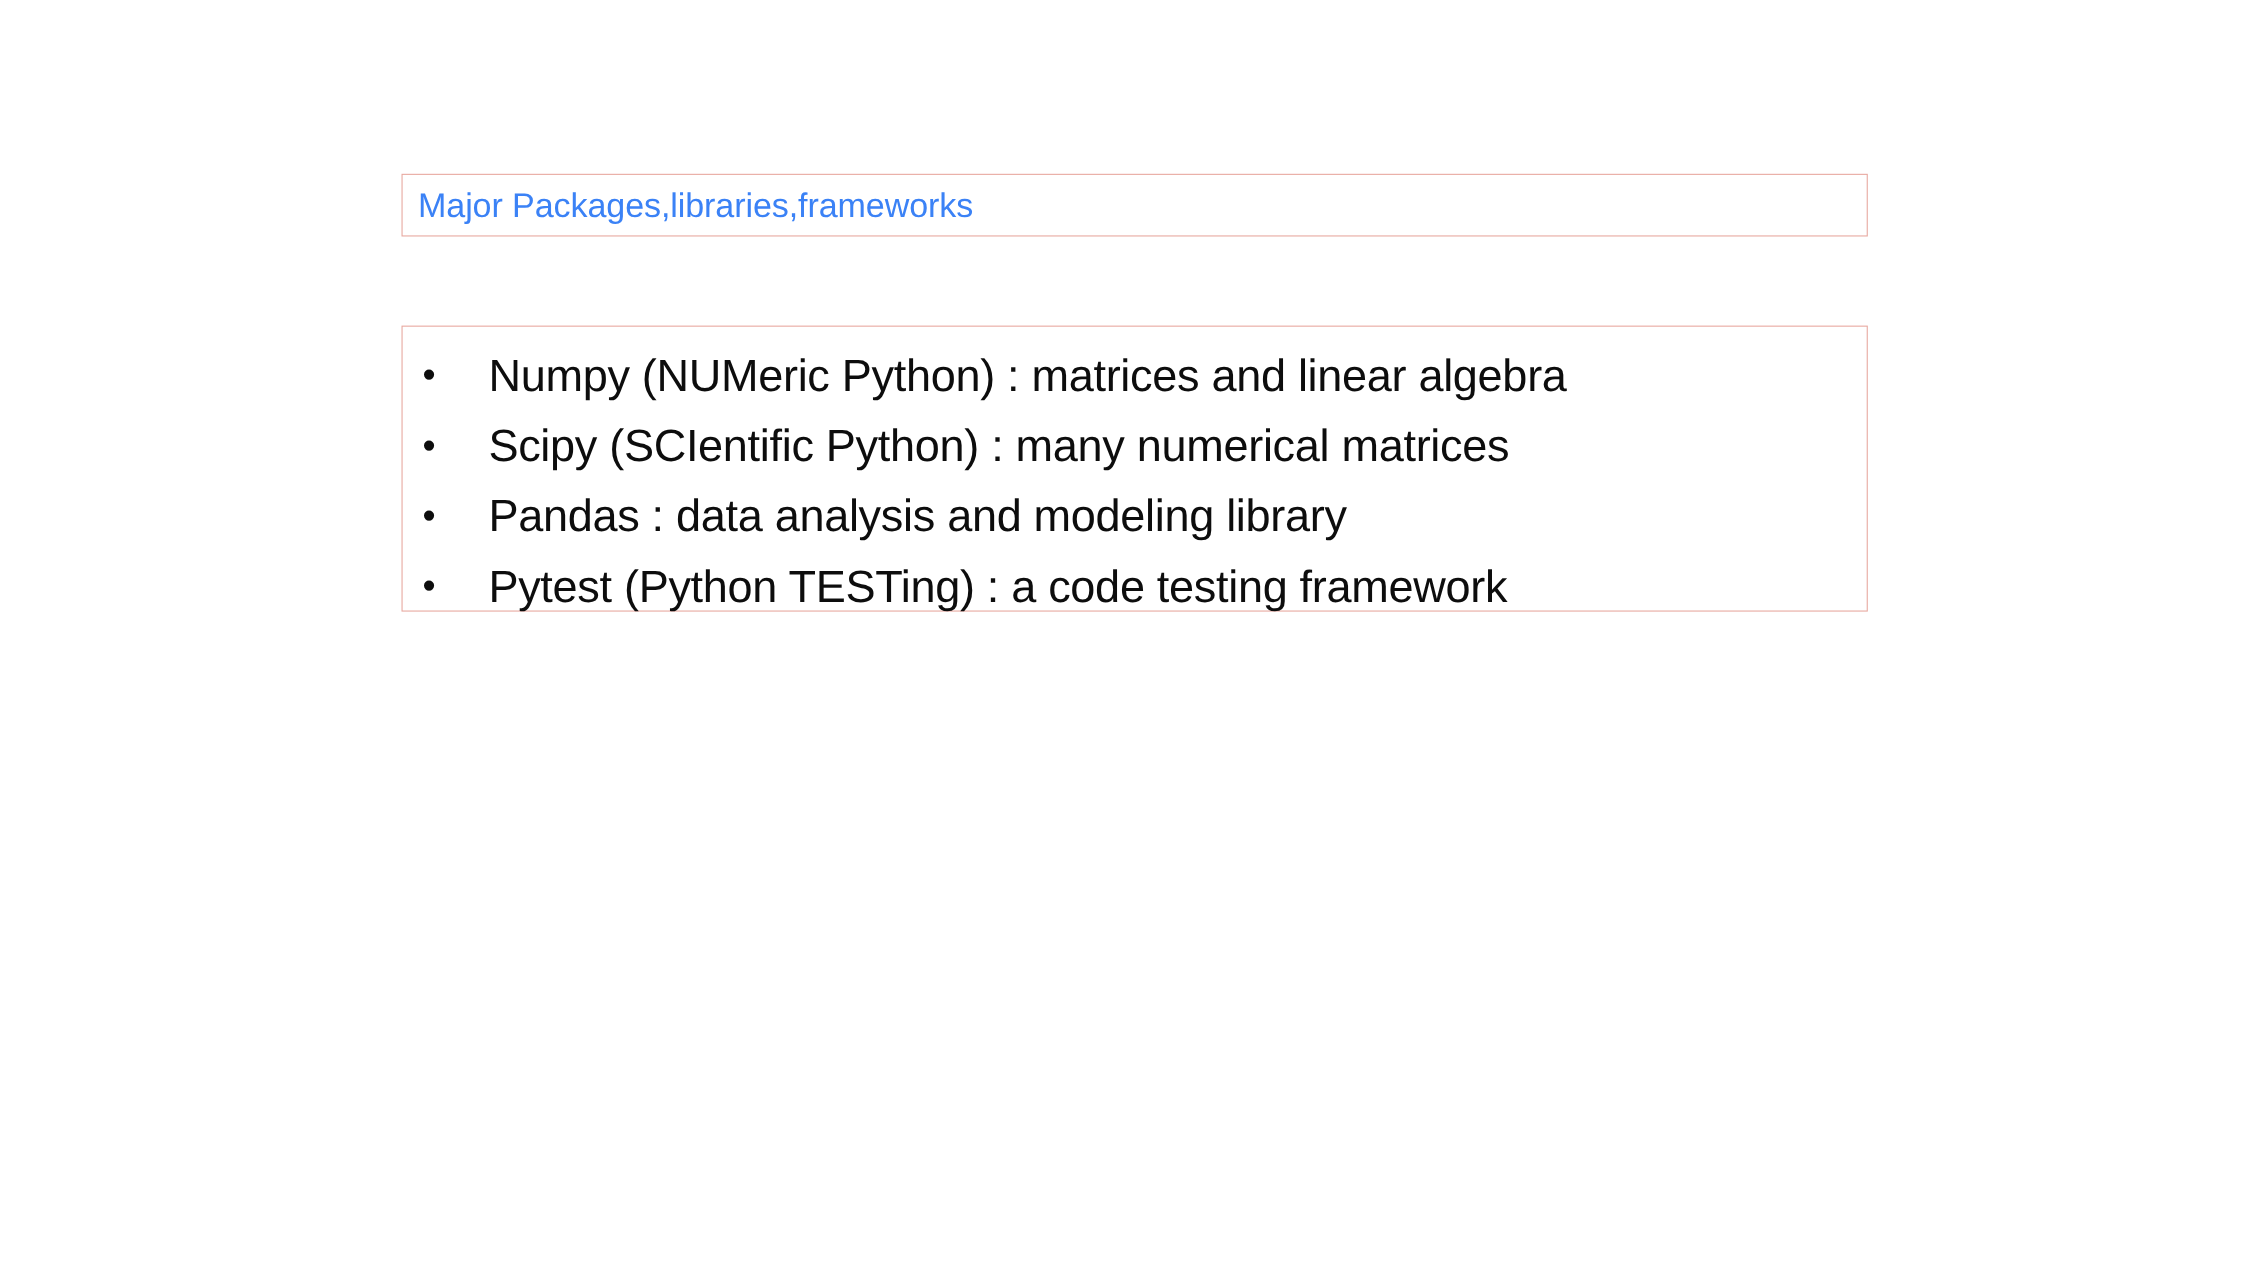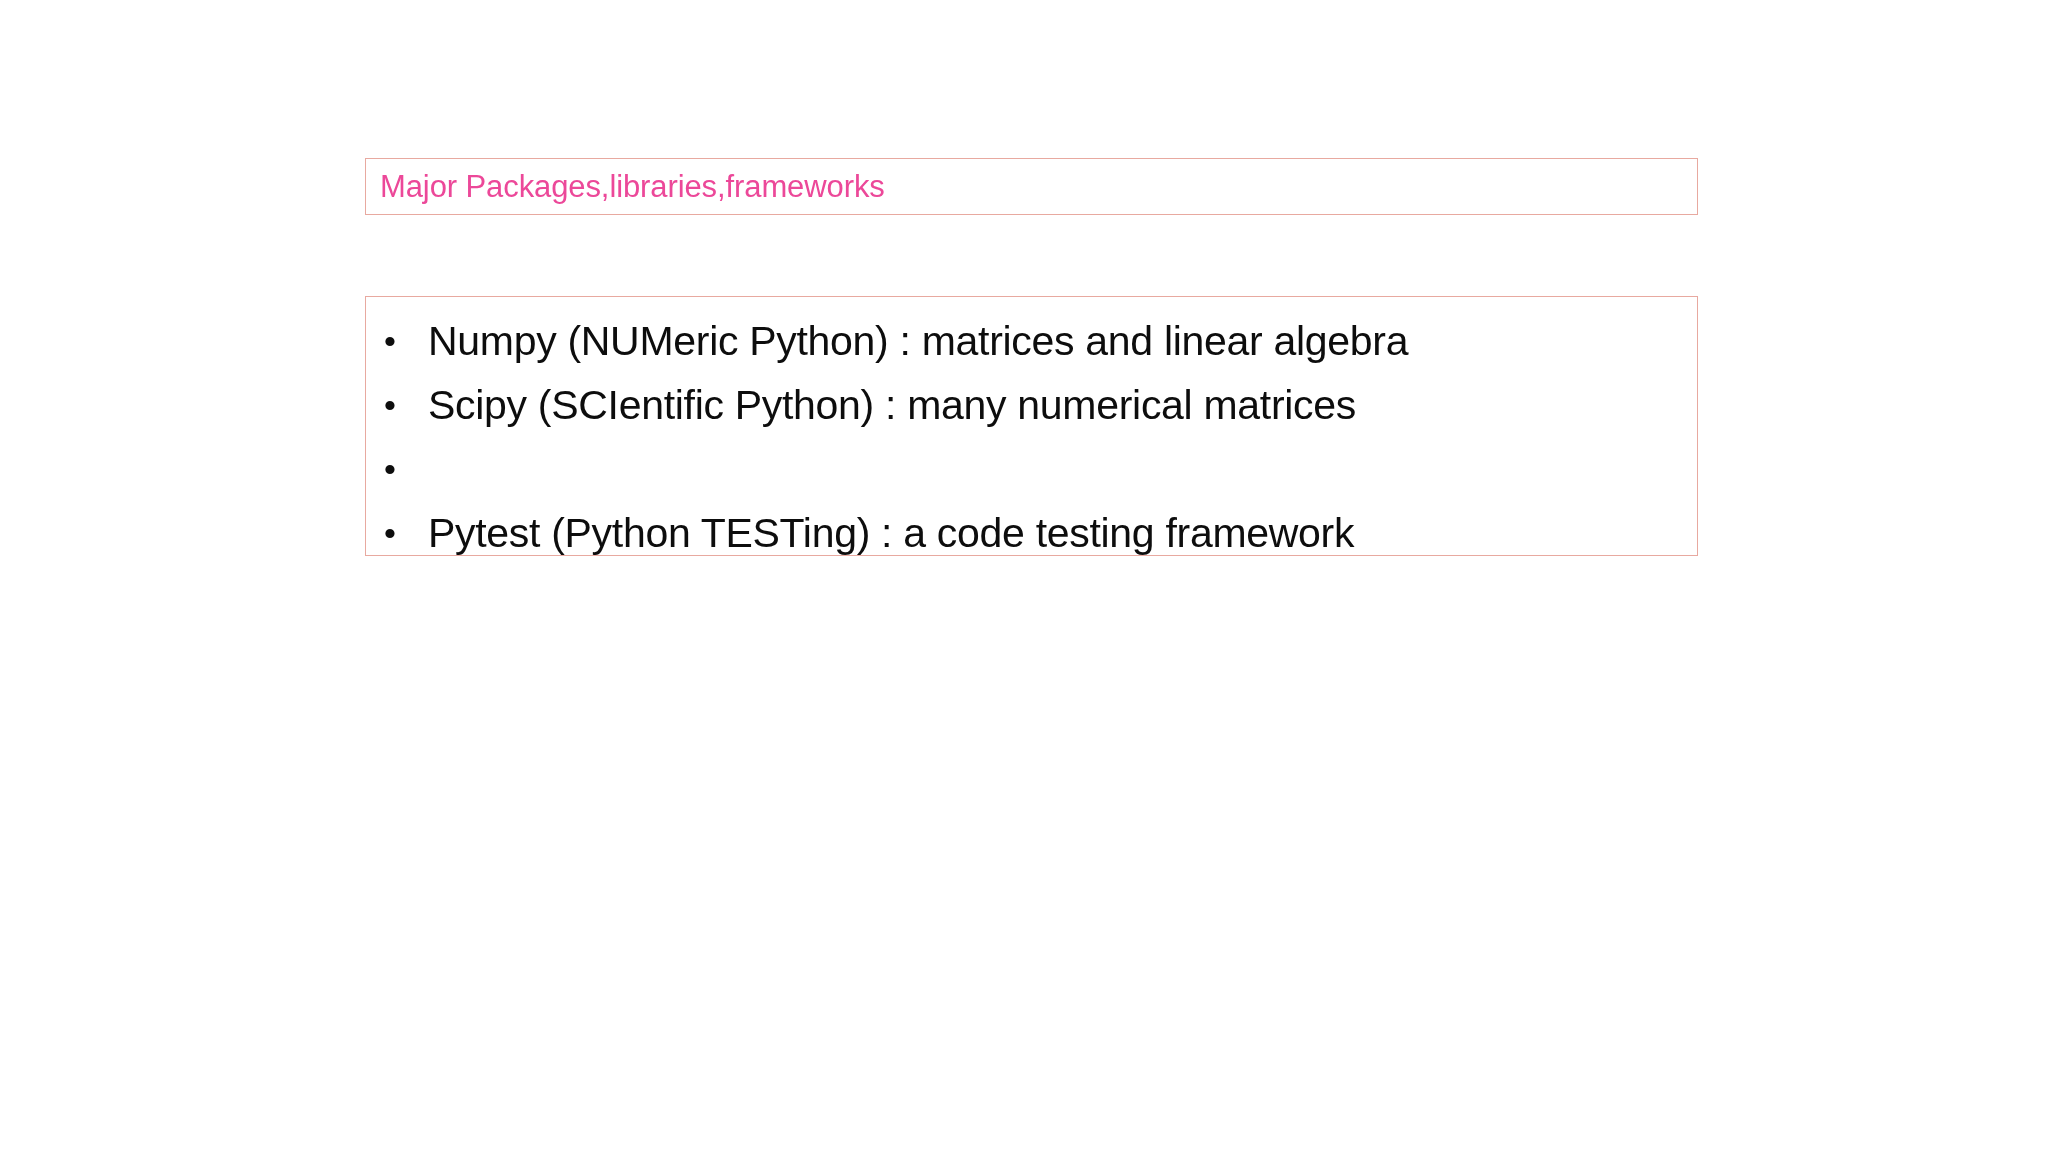--- a/index.html
+++ b/index.html
@@ -35,21 +35,21 @@
     border: 1px solid #e8a9a0;
     background: #ffffff;
     display: flex;
     align-items: center;
   }
   .title-text {
     display: block;
     padding-left: 14px;
     font-size: 31px;
     line-height: 1.15;
-    color: #ec4899;
+    color: #3b82f6;
     font-weight: 400;
     letter-spacing: -0.1px;
     white-space: nowrap;
   }
 
   
   .content-box {
     position: absolute;
     left: 365px;
     top: 296px;
@@ -85,20 +85,21 @@
     top: 0;
     width: 24px;
     height: 64px;
     line-height: 64px;
     text-align: left;
     font-size: 34px;
     color: #0d0d0d;
   }
   .bullet-label {
     display: inline;
+    margin-left: 16px;
   }
 </style>
 </head>
 <body>
 
 <div class="slide">
 
   <div class="title-box">
     <span class="title-text">Major Packages,libraries,frameworks</span>
   </div>
@@ -111,20 +112,21 @@
         <span class="bullet-label">Numpy (NUMeric Python) : matrices and linear algebra</span>
       </li>
 
       <li class="bullet-item">
         <span class="bullet-marker">•</span>
         <span class="bullet-label">Scipy (SCIentific Python) : many numerical matrices</span>
       </li>
 
       <li class="bullet-item">
         <span class="bullet-marker">•</span>
+        <span class="bullet-label">Pandas : data analysis and modeling library</span>
       </li>
 
       <li class="bullet-item">
         <span class="bullet-marker">•</span>
         <span class="bullet-label">Pytest (Python TESTing) : a code testing framework</span>
       </li>
 
     </ul>
   </div>
 

